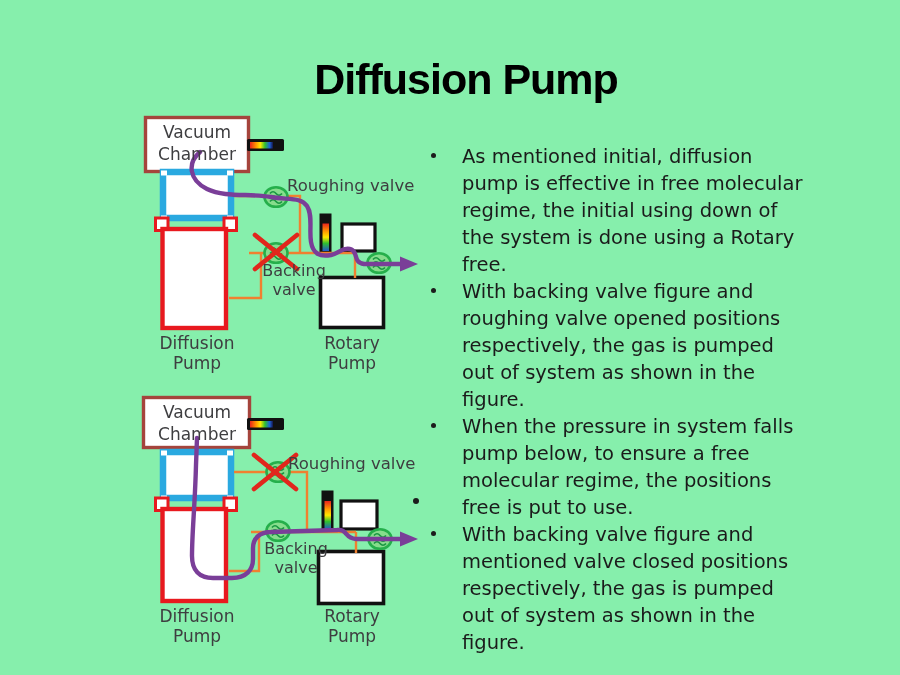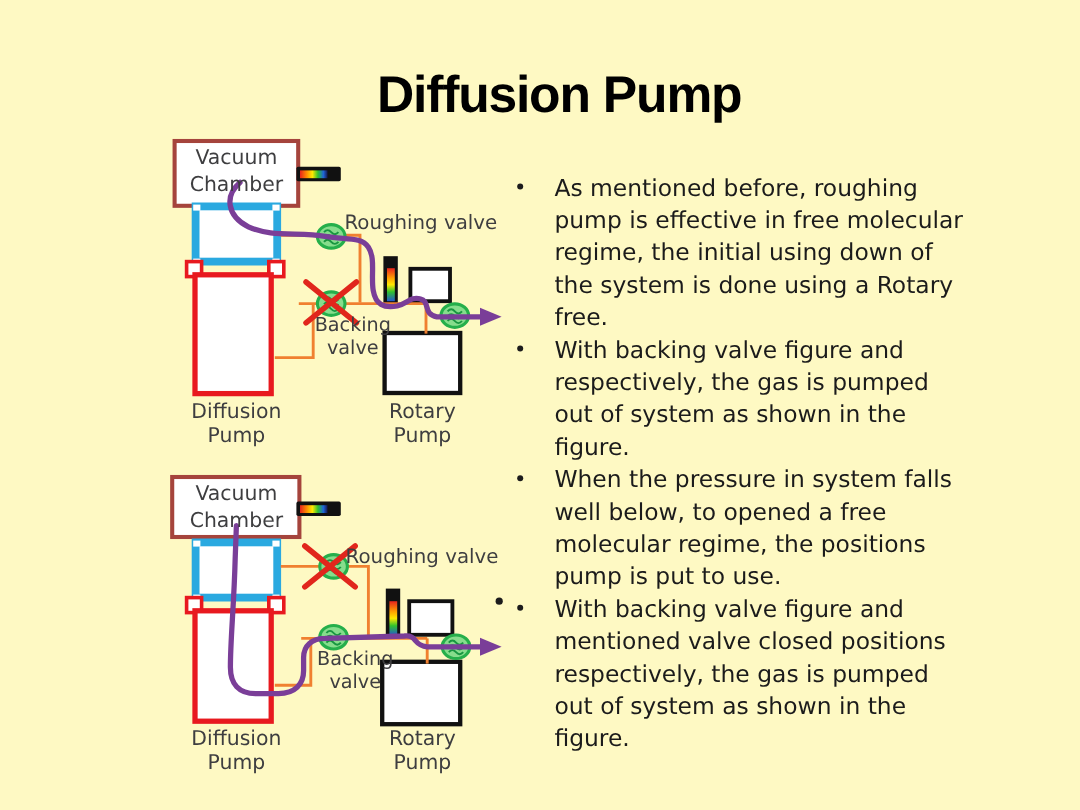--- a/index.html
+++ b/index.html
@@ -1,19 +1,19 @@
 <!DOCTYPE html>
 <html><head>
 <meta charset="utf-8">
 <style>
   html,body{margin:0;padding:0;background:#888;}
   .slide{
     position:relative;
     width:900px;height:675px;
-    background:#fef9c3;
+    background:#86efac;
     overflow:hidden;
     font-family:"DejaVu Sans",sans-serif;
     margin:0 auto;
   }
   .title{
     position:absolute;
     left:0;top:26px;width:900px;
     text-align:center;
     padding-left:32px;
     box-sizing:border-box;
@@ -184,37 +184,38 @@
   <div class="dlabel lbl-pump" style="left:312px;top:333px;width:80px;">Rotary Pump</div>
 
   <div class="dlabel lbl-vacuum" style="left:141px;top:401px;">Vacuum Chamber</div>
   <div class="dlabel lbl-roughing" style="left:288px;top:455px;">Roughing valve</div>
   <div class="dlabel lbl-backing" style="left:253px;top:539px;">Backing valve</div>
   <div class="dlabel lbl-pump" style="left:147px;top:606px;width:100px;">Diffusion Pump</div>
   <div class="dlabel lbl-pump" style="left:312px;top:606px;width:80px;">Rotary Pump</div>
 
   <ul class="bullets">
     <li>
-      <div class="bl">As mentioned before, roughing</div>
+      <div class="bl">As mentioned initial, diffusion</div>
       <div class="bl">pump is effective in free molecular</div>
       <div class="bl">regime, the initial using down of</div>
       <div class="bl">the system is done using a Rotary</div>
       <div class="bl">free.</div>
     </li>
     <li>
       <div class="bl">With backing valve figure and</div>
+      <div class="bl">roughing valve opened positions</div>
       <div class="bl">respectively, the gas is pumped</div>
       <div class="bl">out of system as shown in the</div>
       <div class="bl">figure.</div>
     </li>
     <li>
       <div class="bl">When the pressure in system falls</div>
-      <div class="bl">well below, to opened a free</div>
+      <div class="bl">pump below, to ensure a free</div>
       <div class="bl">molecular regime, the positions</div>
-      <div class="bl">pump is put to use.</div>
+      <div class="bl">free is put to use.</div>
     </li>
     <li>
       <div class="bl">With backing valve figure and</div>
       <div class="bl">mentioned valve closed positions</div>
       <div class="bl">respectively, the gas is pumped</div>
       <div class="bl">out of system as shown in the</div>
       <div class="bl">figure.</div>
     </li>
   </ul>
 

